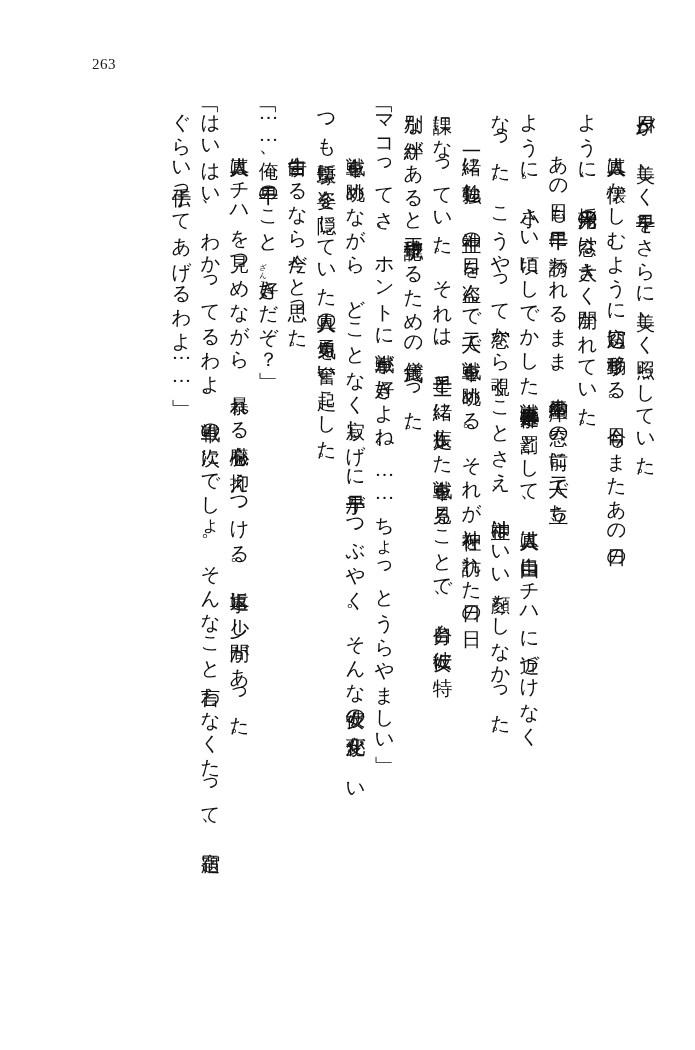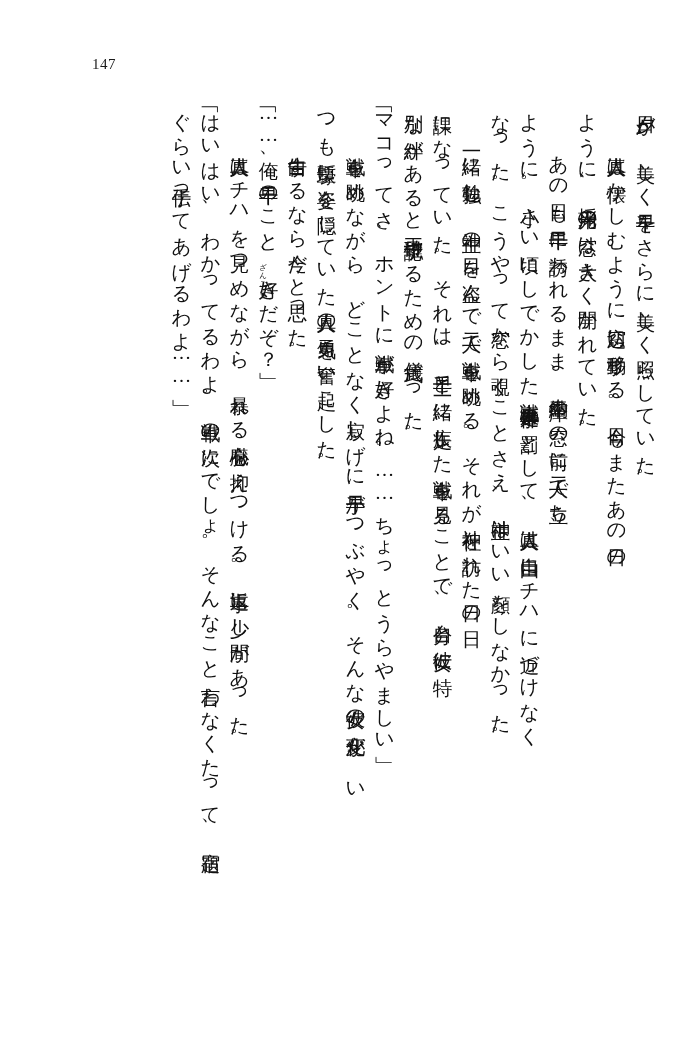--- a/index.html
+++ b/index.html
@@ -67,21 +67,21 @@
     letter-spacing: 0.5px;
     color: #222222;
     white-space: pre;
   }
 </style>
 </head>
 <body>
 
 <div id="page">
 
-  <div id="page-number">147</div>
+  <div id="page-number">263</div>
 
   <div id="text-body">
     <div class="vline">夕日が、美しく千早をさらに美しく照らしていた。</div>
     <div class="vline indent">　真人は懐かしむように窓辺に移動する。今日もまたあの日の</div>
     <div class="vline">ように、採光用の窓は大きく開かれていた。</div>
     <div class="vline indent">　あの日も千早に誘われるまま、奉納庫の窓の前に二人で立ち、</div>
     <div class="vline">ように。小さい頃にしでかした戦車疾走事件の罰として、真人は自由にチハに近づけなく</div>
     <div class="vline">なった。こうやって窓から覗くことさえ、神主はいい顔をしなかった。</div>
     <div class="vline indent">　一緒に勉強し、神主の目を盗んで二人で戦車を眺める。それが神社を訪れた日の日</div>
     <div class="vline">課になっていた。それは、千早と一緒に疾走した戦車を見ることで、自分と彼女に特</div>

